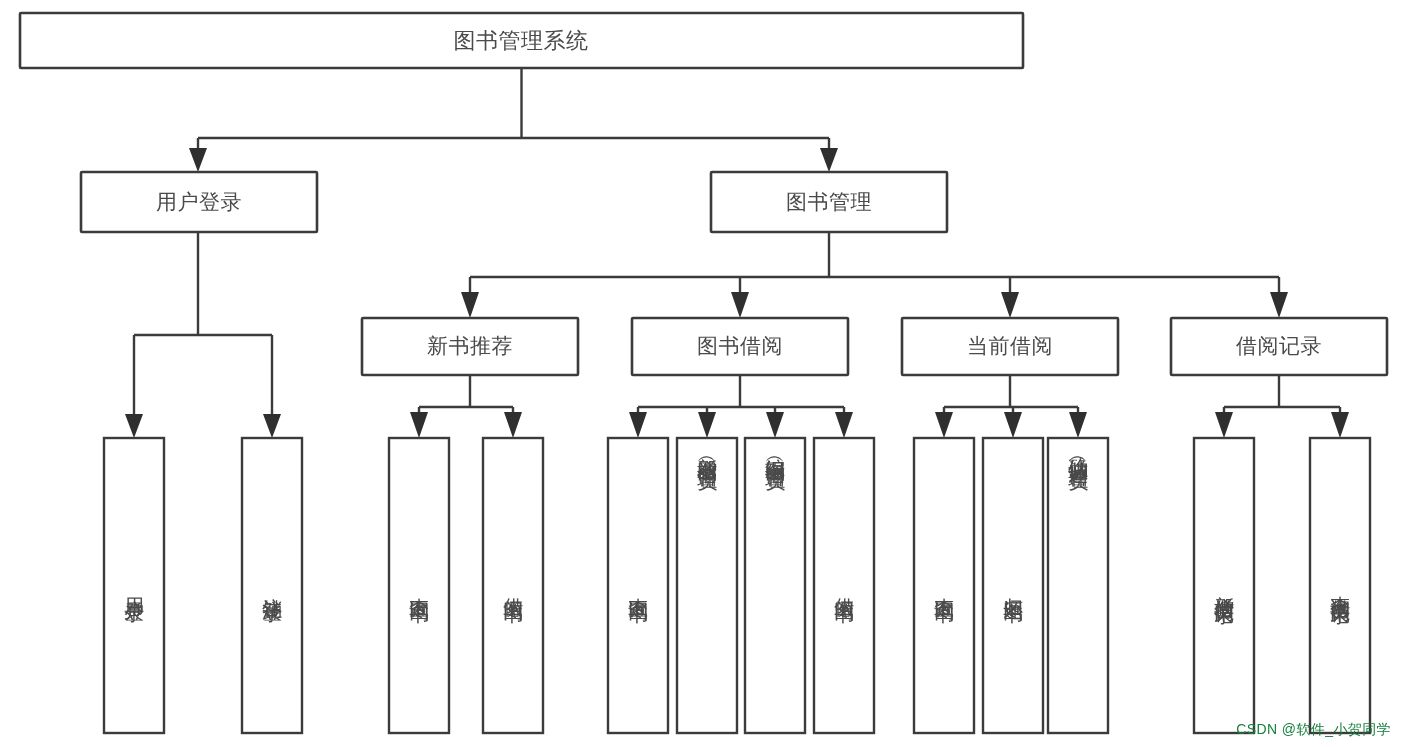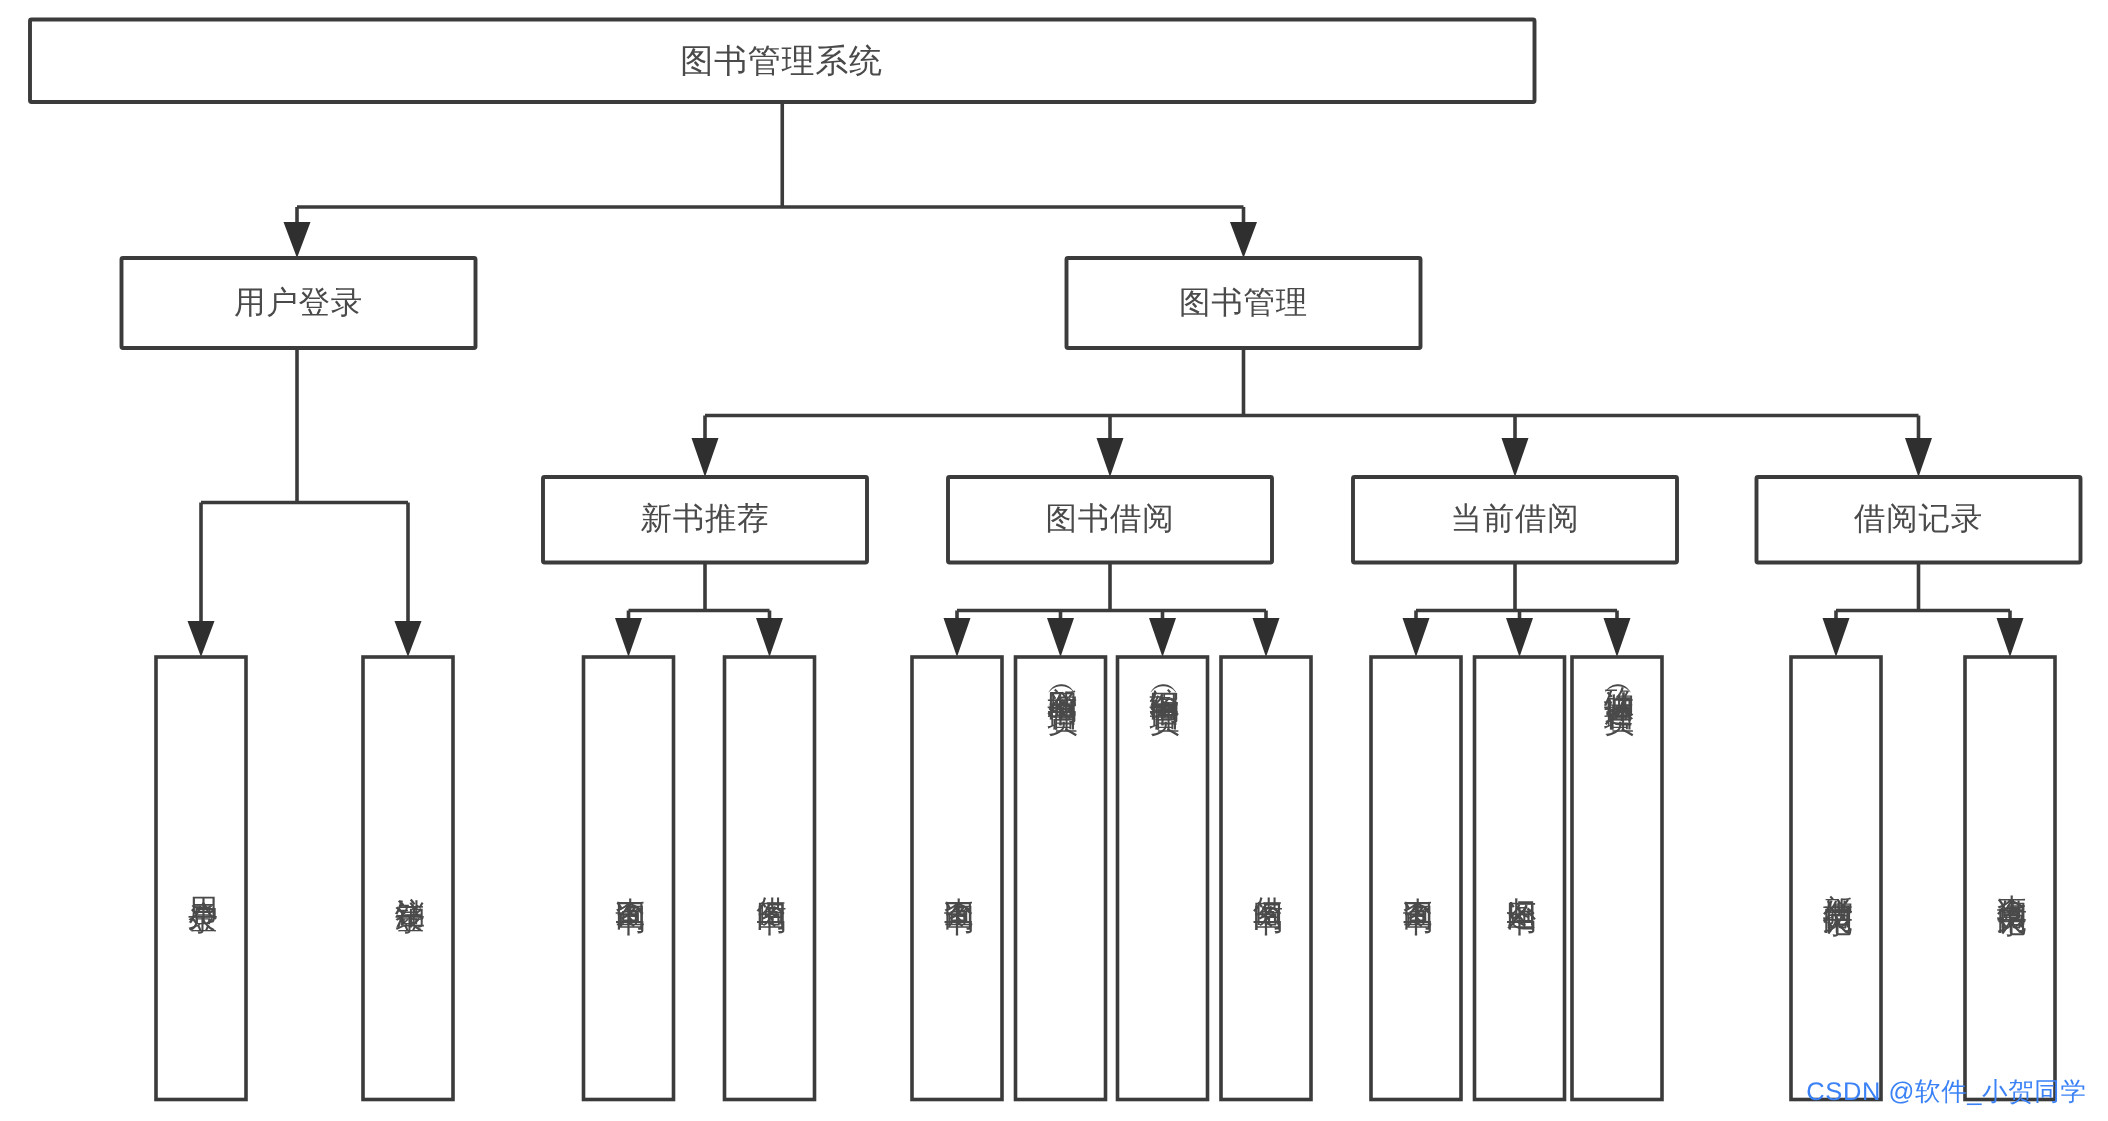--- a/index.html
+++ b/index.html
@@ -77,23 +77,23 @@
     font-size: 20px;
     line-height: 1.18;
     letter-spacing: 2px;
     white-space: nowrap;
     text-align: center;
   }
   .watermark {
     position: absolute;
     right: 14px;
     bottom: 8px;
-    color: #3b82f6;
-    font-family: "Liberation Sans", "DejaVu Sans", sans-serif;
-    font-size: 17px;
+    color: #15803d;
+    font-family: "Liberation Sans", "DejaVu Sans", sans-serif;
+    font-size: 14px;
     letter-spacing: 0.4px;
     white-space: nowrap;
     user-select: none;
   }
 </style>
 </head>
 <body>
 
 <div id="diagram-root">
 

